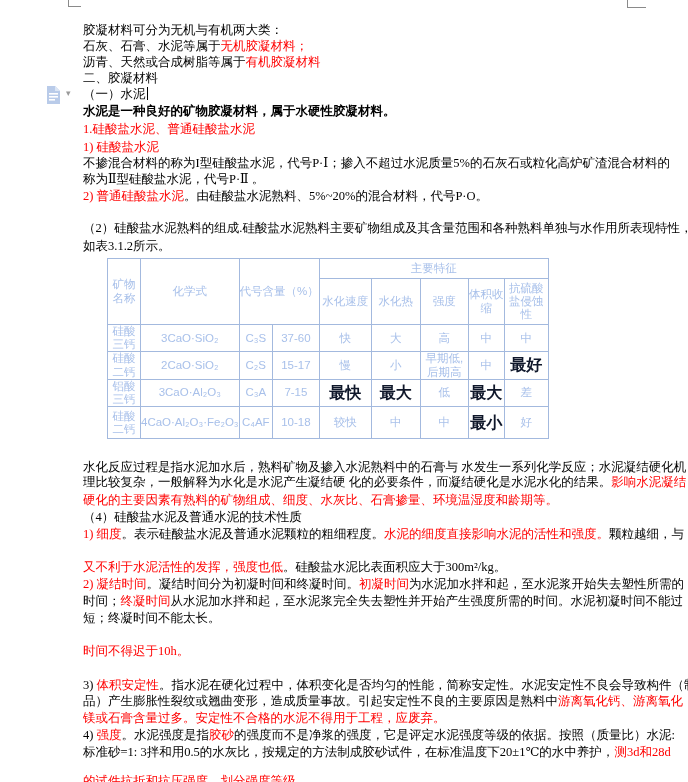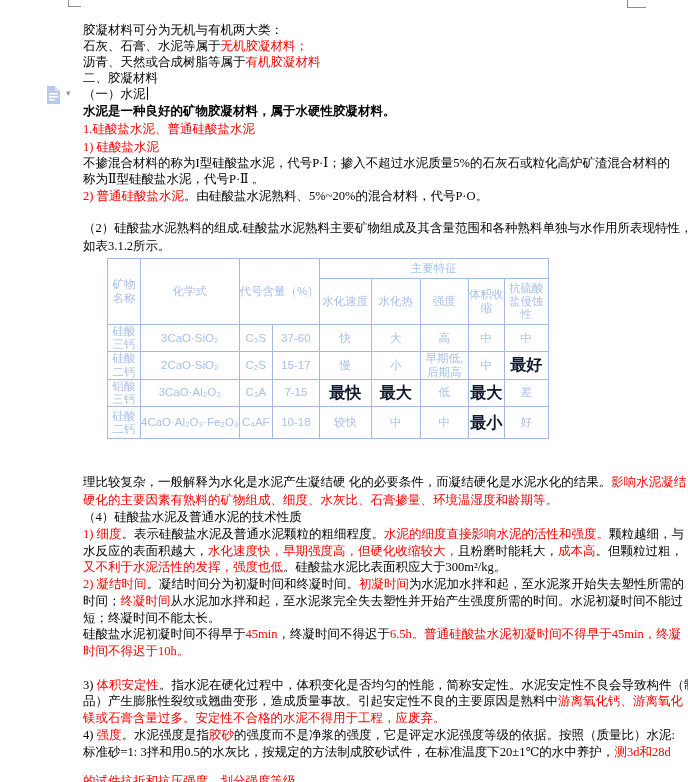--- a/index.html
+++ b/index.html
@@ -59,30 +59,29 @@
       <div class="tline" style="top: 71px;"><span>二、胶凝材料</span></div>
       <div class="tline" style="top: 87px;"><span>（一）水泥</span><span class="cursor"></span></div>
       <div class="tline" style="top: 104px; font-weight: bold;"><span>水泥是一种良好的矿物胶凝材料，属于水硬性胶凝材料。</span></div>
       <div class="tline" style="top: 122px;"><span class="red">1.硅酸盐水泥、普通硅酸盐水泥</span></div>
       <div class="tline" style="top: 140px;"><span class="red">1) 硅酸盐水泥</span></div>
       <div class="tline" style="top: 156px;"><span>不掺混合材料的称为I型硅酸盐水泥，代号P·Ⅰ；掺入不超过水泥质量5%的石灰石或粒化高炉矿渣混合材料的</span></div>
       <div class="tline" style="top: 172px;"><span>称为Ⅱ型硅酸盐水泥，代号P·Ⅱ 。</span></div>
       <div class="tline" style="top: 189px;"><span class="red">2) 普通硅酸盐水泥</span><span>。由硅酸盐水泥熟料、5%~20%的混合材料，代号P·O。</span></div>
       <div class="tline" style="top: 221px;"><span>（2）硅酸盐水泥熟料的组成.硅酸盐水泥熟料主要矿物组成及其含量范围和各种熟料单独与水作用所表现特性，</span></div>
       <div class="tline" style="top: 239px;"><span>如表3.1.2所示。</span></div>
+      <div class="tline" style="top: 460px;"><span>水化反应过程是指水泥加水后，熟料矿物及掺入水泥熟料中的石膏与 水发生一系列化学反应；水泥凝结硬化机</span></div>
       <div class="tline" style="top: 475px;"><span>理比较复杂，一般解释为水化是水泥产生凝结硬 化的必要条件，而凝结硬化是水泥水化的结果。</span><span class="red">影响水泥凝结</span></div>
       <div class="tline" style="top: 493px; text-align: right;"><span class="red">硬化的主要因素有熟料的矿物组成、细度、水灰比、石膏掺量、环境温湿度和龄期等。</span></div>
       <div class="tline" style="top: 510px;"><span>（4）硅酸盐水泥及普通水泥的技术性质</span></div>
       <div class="tline" style="top: 527px;"><span class="red">1) 细度</span><span>。表示硅酸盐水泥及普通水泥颗粒的粗细程度。</span><span class="red">水泥的细度直接影响水泥的活性和强度。</span><span>颗粒越细，与</span></div>
-      <div class="tline" style="top: 544px;"><span>水反应的表面积越大，</span><span class="red">水化速度快，早期强度高，但硬化收缩较大，</span><span>且粉磨时能耗大，</span><span class="red">成本高</span><span>。但颗粒过粗，</span></div>
       <div class="tline" style="top: 560px;"><span class="red">又不利于水泥活性的发挥，强度也低</span><span>。硅酸盐水泥比表面积应大于300m²/kg。</span></div>
       <div class="tline" style="top: 577px;"><span class="red">2) 凝结时间</span><span>。凝结时间分为初凝时间和终凝时间。</span><span class="red">初凝时间</span><span>为水泥加水拌和起，至水泥浆开始失去塑性所需的</span></div>
       <div class="tline" style="top: 594px;"><span>时间；</span><span class="red">终凝时间</span><span>从水泥加水拌和起，至水泥浆完全失去塑性并开始产生强度所需的时间。水泥初凝时间不能过</span></div>
       <div class="tline" style="top: 611px;"><span>短；终凝时间不能太长。</span></div>
-      <div class="tline" style="top: 627px;"><span>硅酸盐水泥初凝时间不得早于</span><span class="red">45min</span><span>，终凝时间不得迟于</span><span class="red">6.5h。普通硅酸盐水泥初凝时间不得早于45min，终凝</span></div>
       <div class="tline" style="top: 644px;"><span class="red">时间不得迟于10h。</span></div>
       <div class="tline" style="top: 678px;"><span>3) </span><span class="red">体积安定性</span><span>。指水泥在硬化过程中，体积变化是否均匀的性能，简称安定性。水泥安定性不良会导致构件（制</span></div>
       <div class="tline" style="top: 694px;"><span>品）产生膨胀性裂纹或翘曲变形，造成质量事故。引起安定性不良的主要原因是熟料中</span><span class="red">游离氧化钙、游离氧化</span></div>
       <div class="tline" style="top: 711px;"><span class="red">镁或石膏含量过多。安定性不合格的水泥不得用于工程，应废弃。</span></div>
       <div class="tline" style="top: 728px;"><span>4) </span><span class="red">强度</span><span>。水泥强度是指</span><span class="red">胶砂</span><span>的强度而不是净浆的强度，它是评定水泥强度等级的依据。按照（质量比）水泥:</span></div>
       <div class="tline" style="top: 745px;"><span>标准砂=1: 3拌和用0.5的水灰比，按规定的方法制成胶砂试件，在标准温度下20±1℃的水中养护，</span><span class="red">测3d和28d</span></div>
       <div class="tline" style="top: 774px;"><span class="red">的试件抗折和抗压强度，划分强度等级。</span></div>
     </div>
 
   <table id="mineral-table">

